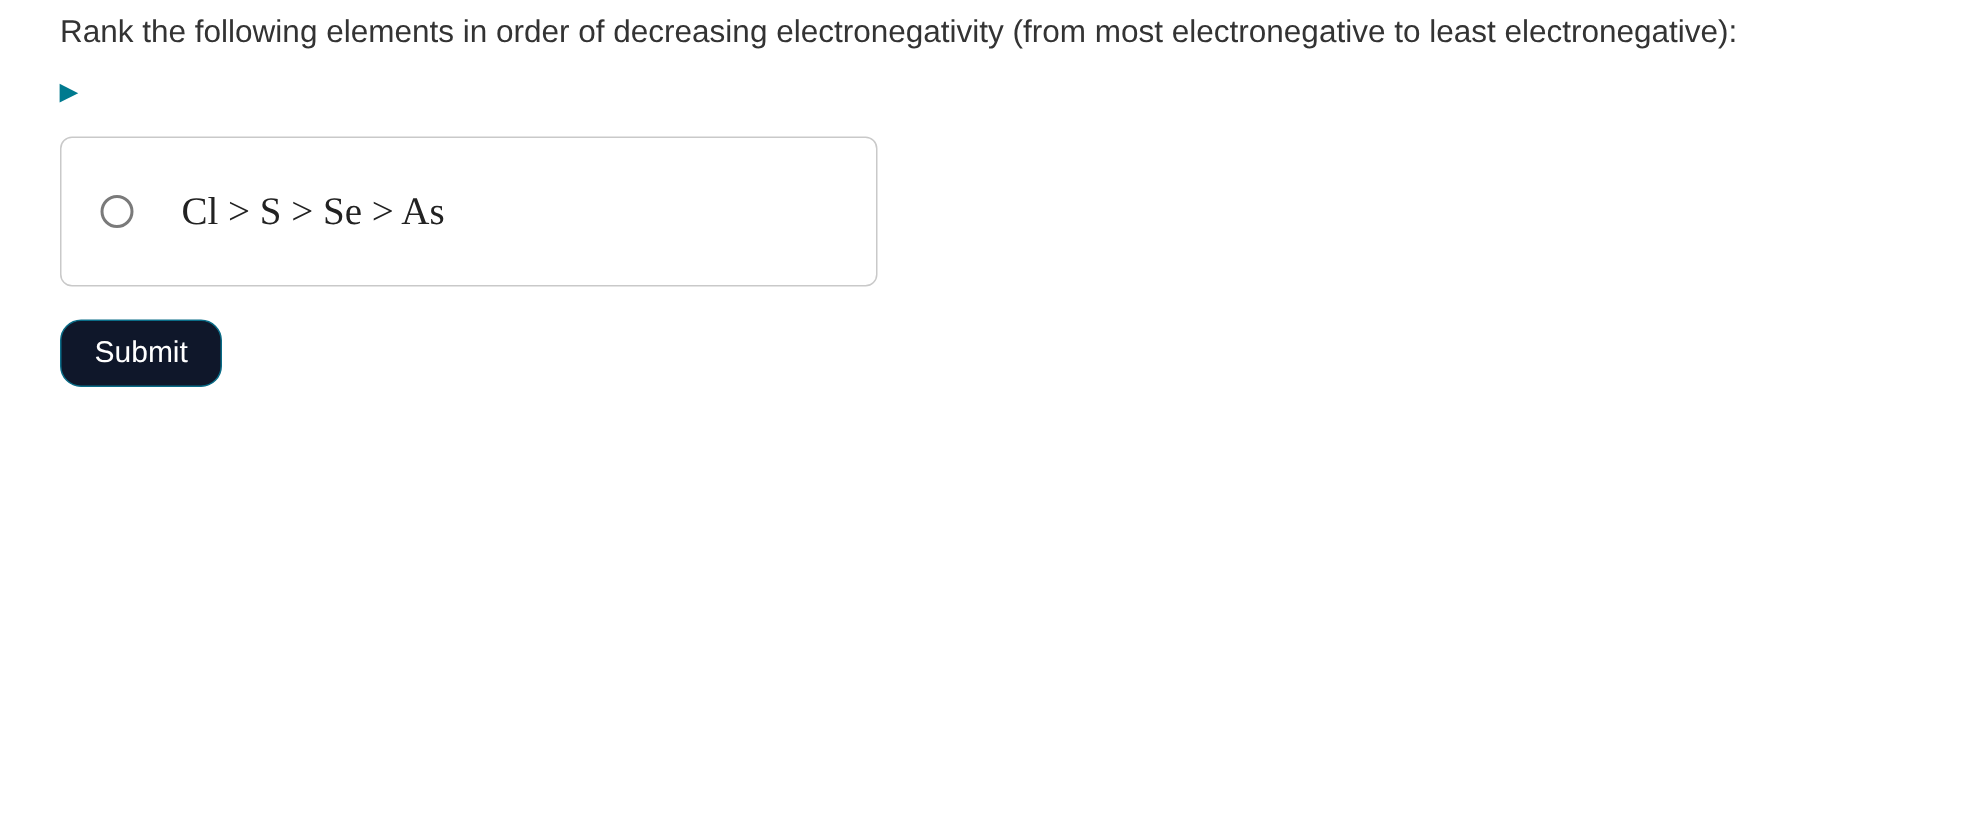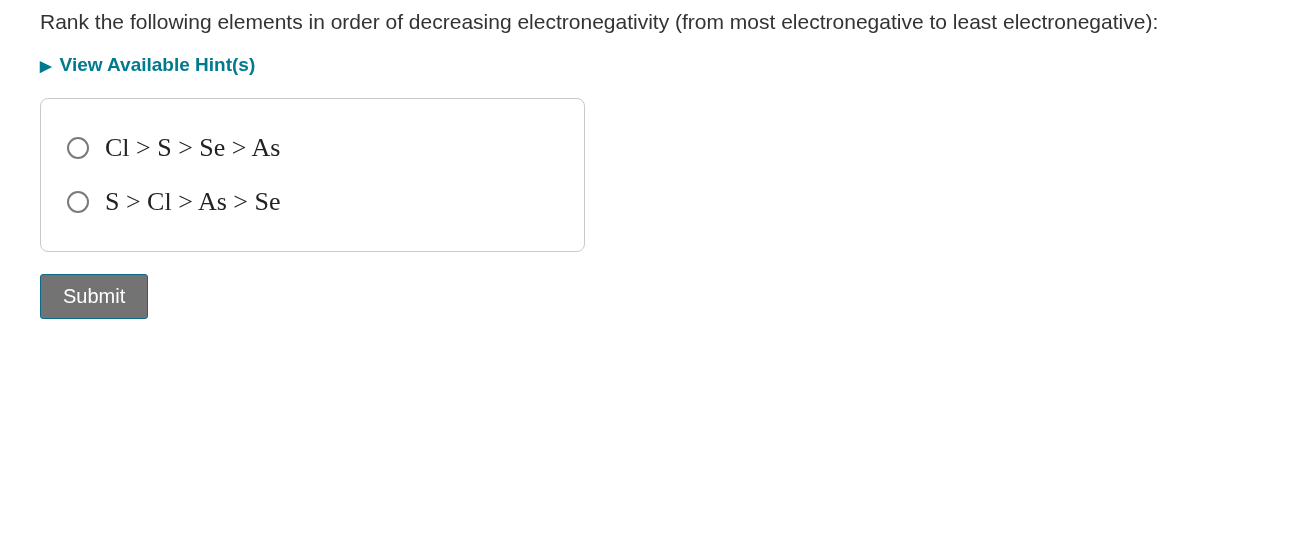--- a/index.html
+++ b/index.html
@@ -36,72 +36,67 @@
   }
   .options-box {
     border: 1px solid #c9c9c9;
     border-radius: 8px;
     width: 545px;
     padding: 22px 26px 22px 26px;
   }
   .option-row {
     display: flex;
     align-items: center;
-    gap: 16px;
+    gap: 32px;
     padding: 12px 0 12px 0;
     cursor: pointer;
   }
   .radio-circle {
     width: 22px;
     height: 22px;
     border: 2px solid #7a7a7a;
     border-radius: 50%;
     flex: 0 0 auto;
   }
   .option-label {
     font-family: "Times New Roman", Times, serif;
     font-size: 26px;
     color: #222;
   }
   .submit-btn {
     margin-top: 22px;
-    background: #737373;
+    background: #0f172a;
     color: #ffffff;
     border: 1px solid #0a6c87;
     font-size: 20px;
     padding: 10px 22px;
-    border-radius: 3px;
+    border-radius: 14px;
     cursor: pointer;
     font-family: inherit;
     text-align: right;
   }
 </style>
 </head>
 <body>
 
 <div class="container">
 
   <div class="question-text">Rank the following elements in order of decreasing electronegativity (from most electronegative to least electronegative):</div>
 
   <div class="hints-row">
     <span class="tri">▶</span>
-    <span>View Available Hint(s)</span>
   </div>
 
   <div class="options-box">
 
     <label class="option-row">
       <span class="radio-circle"></span>
       <span class="option-label">Cl &gt; S &gt; Se &gt; As</span>
     </label>
 
 
-    <label class="option-row">
-      <span class="radio-circle"></span>
-      <span class="option-label">S &gt; Cl &gt; As &gt; Se</span>
-    </label>
 
 
   </div>
 
   <button class="submit-btn">Submit</button>
 
 </div>
 
 </body></html>

